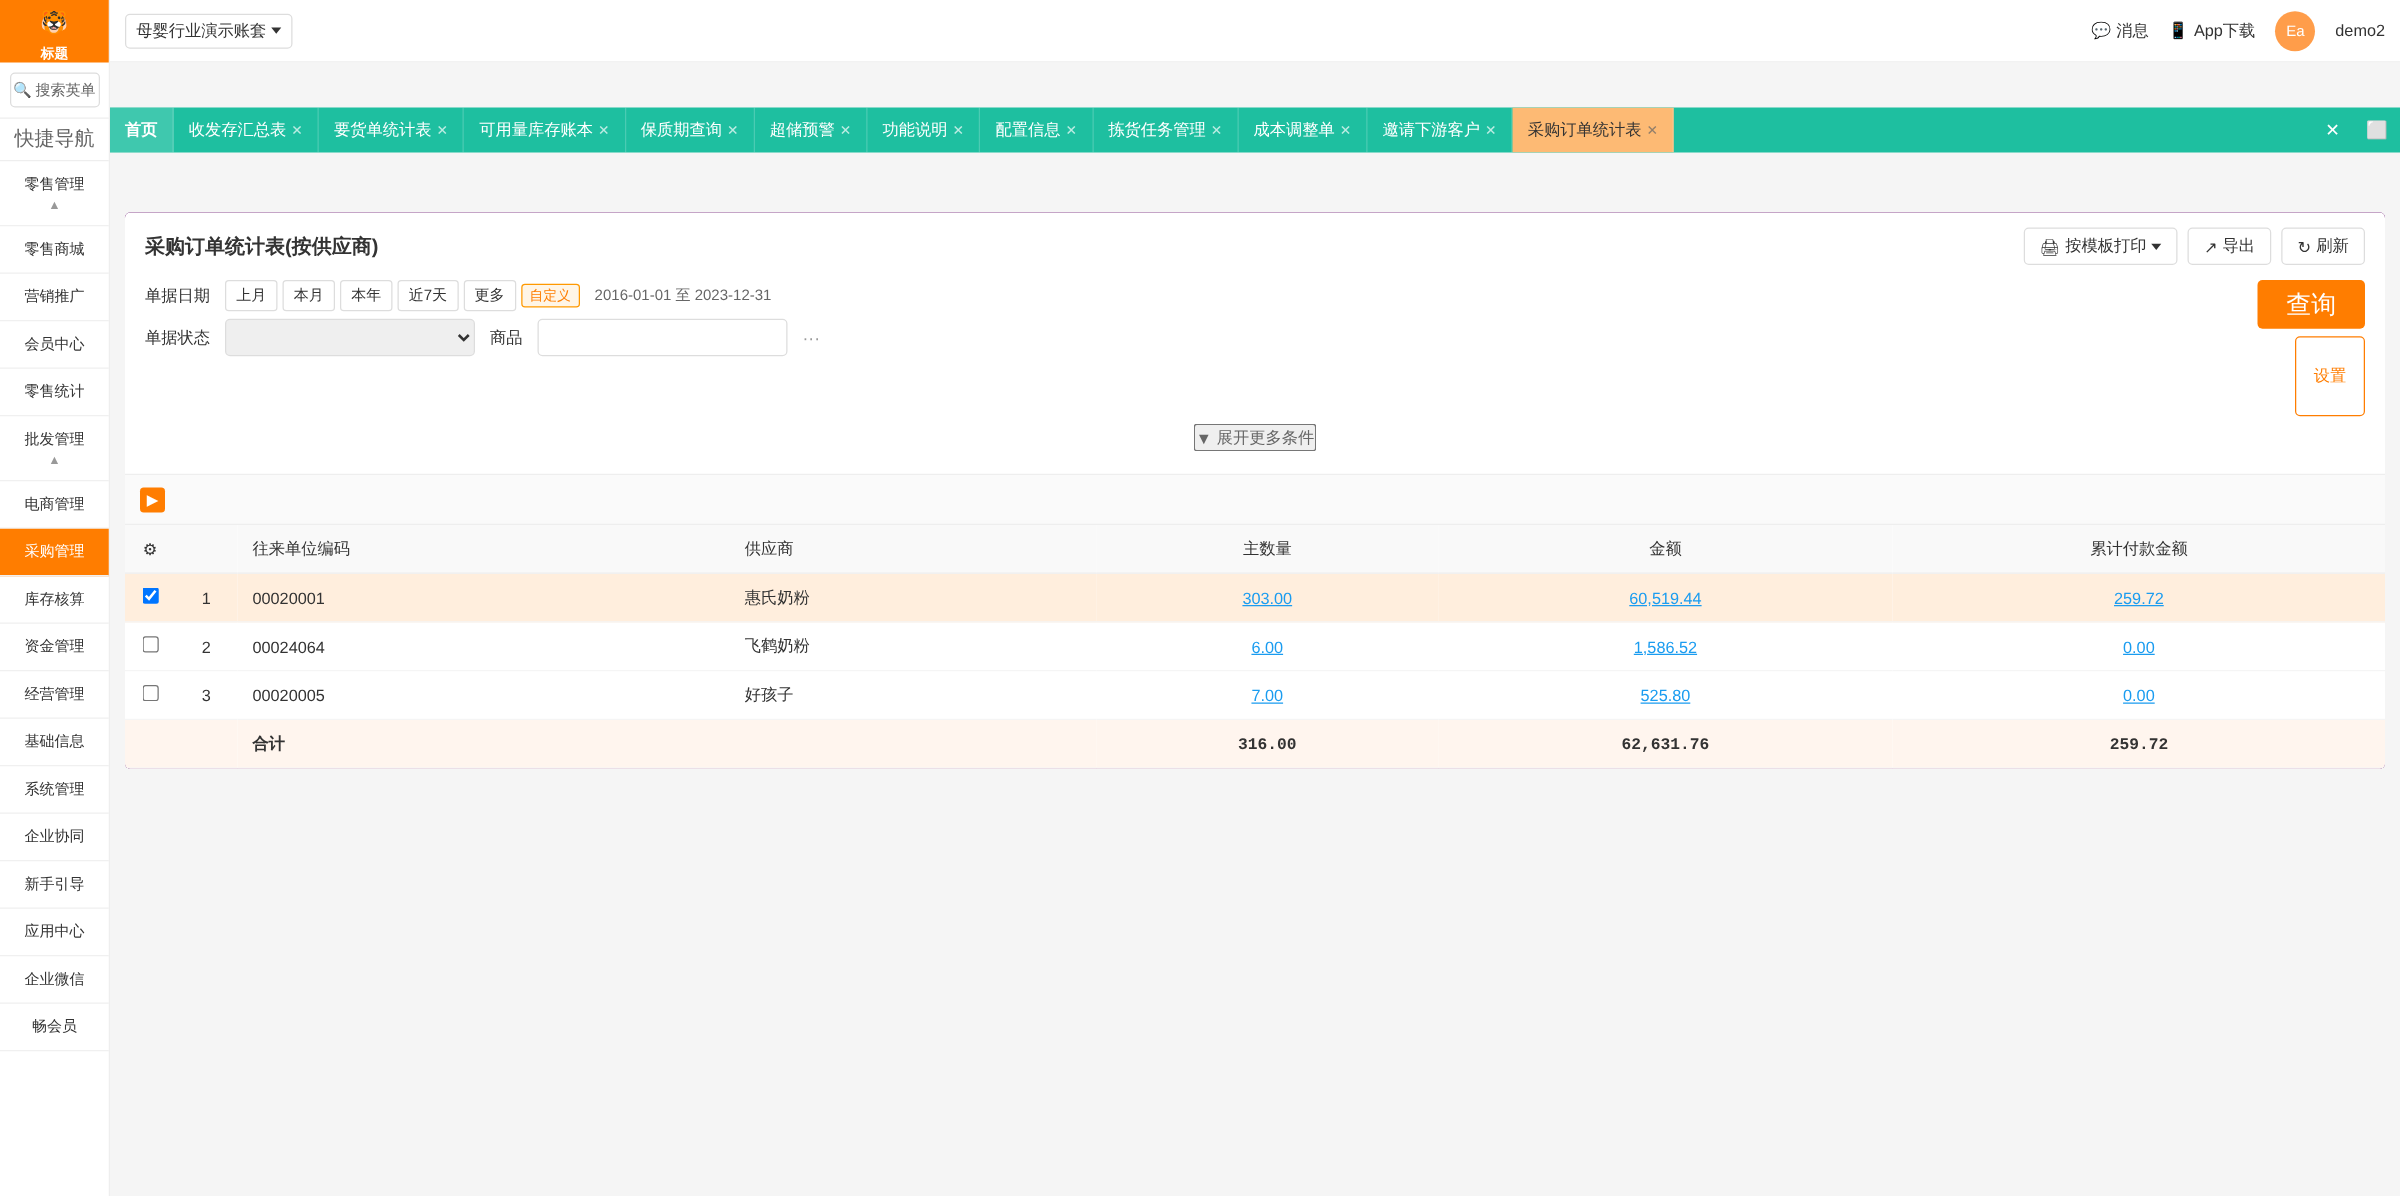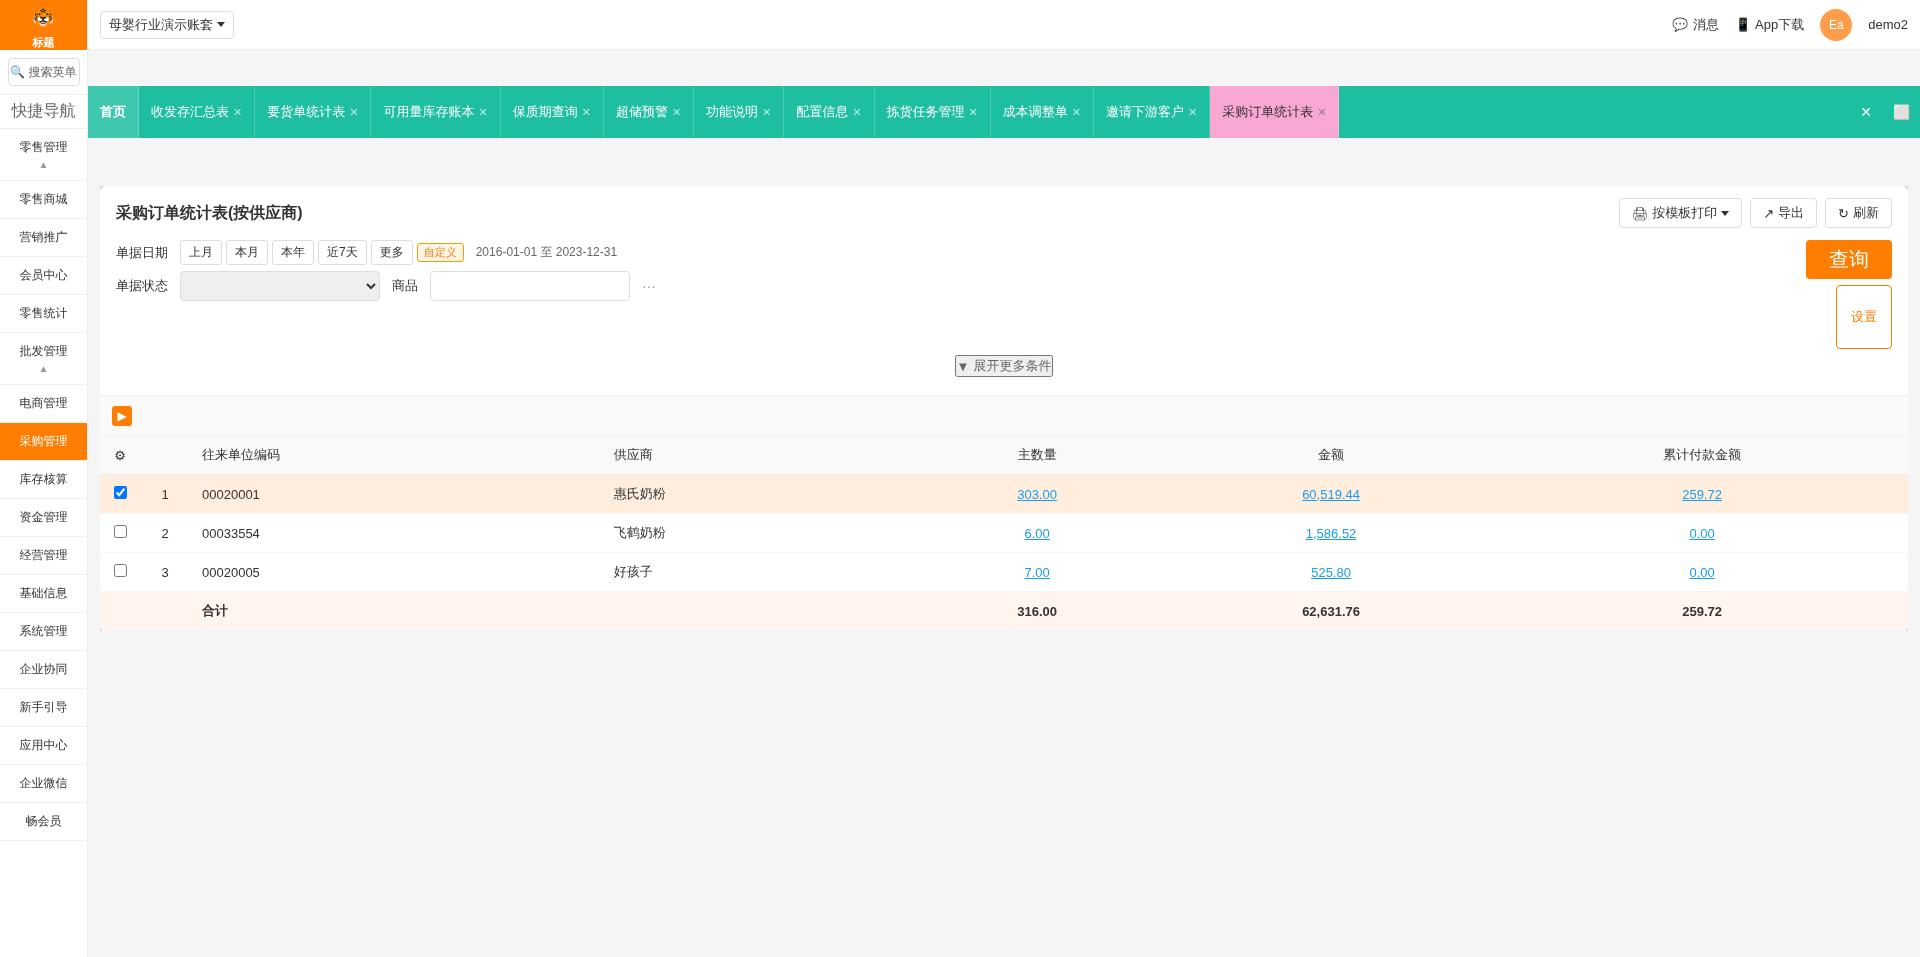--- a/index.html
+++ b/index.html
@@ -24,23 +24,23 @@
     
     .topbar { height: 50px; background: #fff; display: flex; align-items: center; padding: 0 12px; border-bottom: 1px solid #eee; gap: 8px; }
     .topbar-dropdown { display: flex; align-items: center; gap: 4px; font-size: 13px; color: #333; cursor: pointer; padding: 4px 8px; border: 1px solid #ddd; border-radius: 4px; }
     .topbar-right { margin-left: auto; display: flex; align-items: center; gap: 16px; }
     .topbar-msg { display: flex; align-items: center; gap: 4px; font-size: 13px; color: #333; cursor: pointer; }
     .topbar-app { display: flex; align-items: center; gap: 4px; font-size: 13px; color: #333; cursor: pointer; }
     .topbar-avatar { width: 32px; height: 32px; border-radius: 50%; background: #ff9d4a; display: flex; align-items: center; justify-content: center; color: #fff; font-size: 12px; cursor: pointer; }
     .topbar-username { font-size: 13px; color: #333; cursor: pointer; }
 
     
-    .tabbar { height: 52px; background: #1ebfa0; display: flex; align-items: stretch; overflow: hidden; }
+    .tabbar { height: 36px; background: #1ebfa0; display: flex; align-items: stretch; overflow: hidden; }
     .tab { display: flex; align-items: center; padding: 0 12px; font-size: 13px; color: #fff; cursor: pointer; white-space: nowrap; border-right: 1px solid rgba(255,255,255,0.2); gap: 4px; }
-    .tab.active { background: #f9a8d4; color: #333; }
+    .tab.active { background: #fdba74; color: #333; }
     .tab.home { background: rgba(255,255,255,0.15); font-weight: bold; }
     .tab-close { font-size: 11px; opacity: 0.7; }
     .tab.active .tab-close { color: #666; }
     .tabbar-right { margin-left: auto; display: flex; align-items: center; gap: 0; }
     .tabbar-action { width: 36px; height: 36px; display: flex; align-items: center; justify-content: center; color: #fff; cursor: pointer; font-size: 14px; }
 
     
     .content { flex: 1; background: #f5f5f5; overflow: auto; padding: 12px; }
 
     
@@ -72,21 +72,21 @@
     table { width: 100%; border-collapse: collapse; }
     thead tr { background: #f9f9f9; }
     th { padding: 10px 12px; font-size: 13px; font-weight: normal; color: #333; border-bottom: 1px solid #eee; text-align: center; }
     th.left { text-align: left; }
     td { padding: 10px 12px; font-size: 13px; color: #333; border-bottom: 1px solid #f5f5f5; text-align: center; }
     td.left { text-align: left; }
     td a, td .link { color: #1a9cf0; text-decoration: underline; cursor: pointer; }
     tbody tr.selected { background: #fff5ee; }
     tbody tr:nth-child(odd) { background: #fff; }
     tbody tr.selected { background: #ffeedd; }
-    .tfoot-row { background: #fff5ee; }
+    .tfoot-row { background: #fff5ee; font-family: Liberation Mono, monospace; }
     .tfoot-row td { font-weight: bold; color: #333; border-top: 1px solid #eee; }
     .th-checkbox { width: 40px; }
     .th-num { width: 50px; }
 
     .content-wrapper { background: #701a75; border-radius: 4px; overflow: hidden; }
 
     .chevron-icon { display: inline-block; width: 0; height: 0; border-left: 4px solid transparent; border-right: 4px solid transparent; border-top: 5px solid currentColor; vertical-align: middle; }
 
     .filter-top { display: flex; align-items: flex-start; gap: 0; }
     .filter-left { flex: 1; }
@@ -335,21 +335,21 @@
       <td>1</td>
       <td class="left">00020001</td>
       <td class="left">惠氏奶粉</td>
       <td><span class="link">303.00</span></td>
       <td><span class="link">60,519.44</span></td>
       <td><span class="link">259.72</span></td>
     </tr>
               <tr>
       <td><input type="checkbox" style=""></td>
       <td>2</td>
-      <td class="left">00033554</td>
+      <td class="left">00024064</td>
       <td class="left">飞鹤奶粉</td>
       <td><span class="link">6.00</span></td>
       <td><span class="link">1,586.52</span></td>
       <td><span class="link">0.00</span></td>
     </tr>
               <tr>
       <td><input type="checkbox" style=""></td>
       <td>3</td>
       <td class="left">00020005</td>
       <td class="left">好孩子</td>

